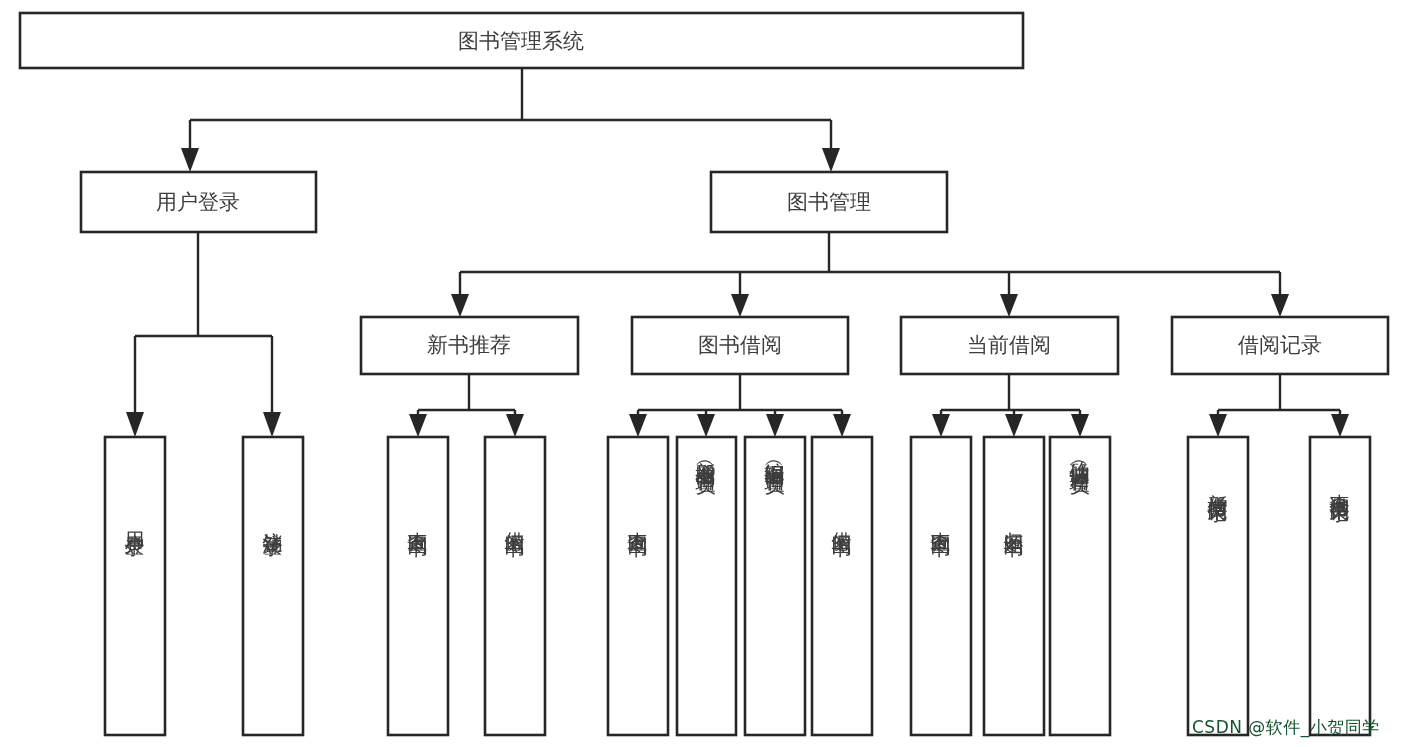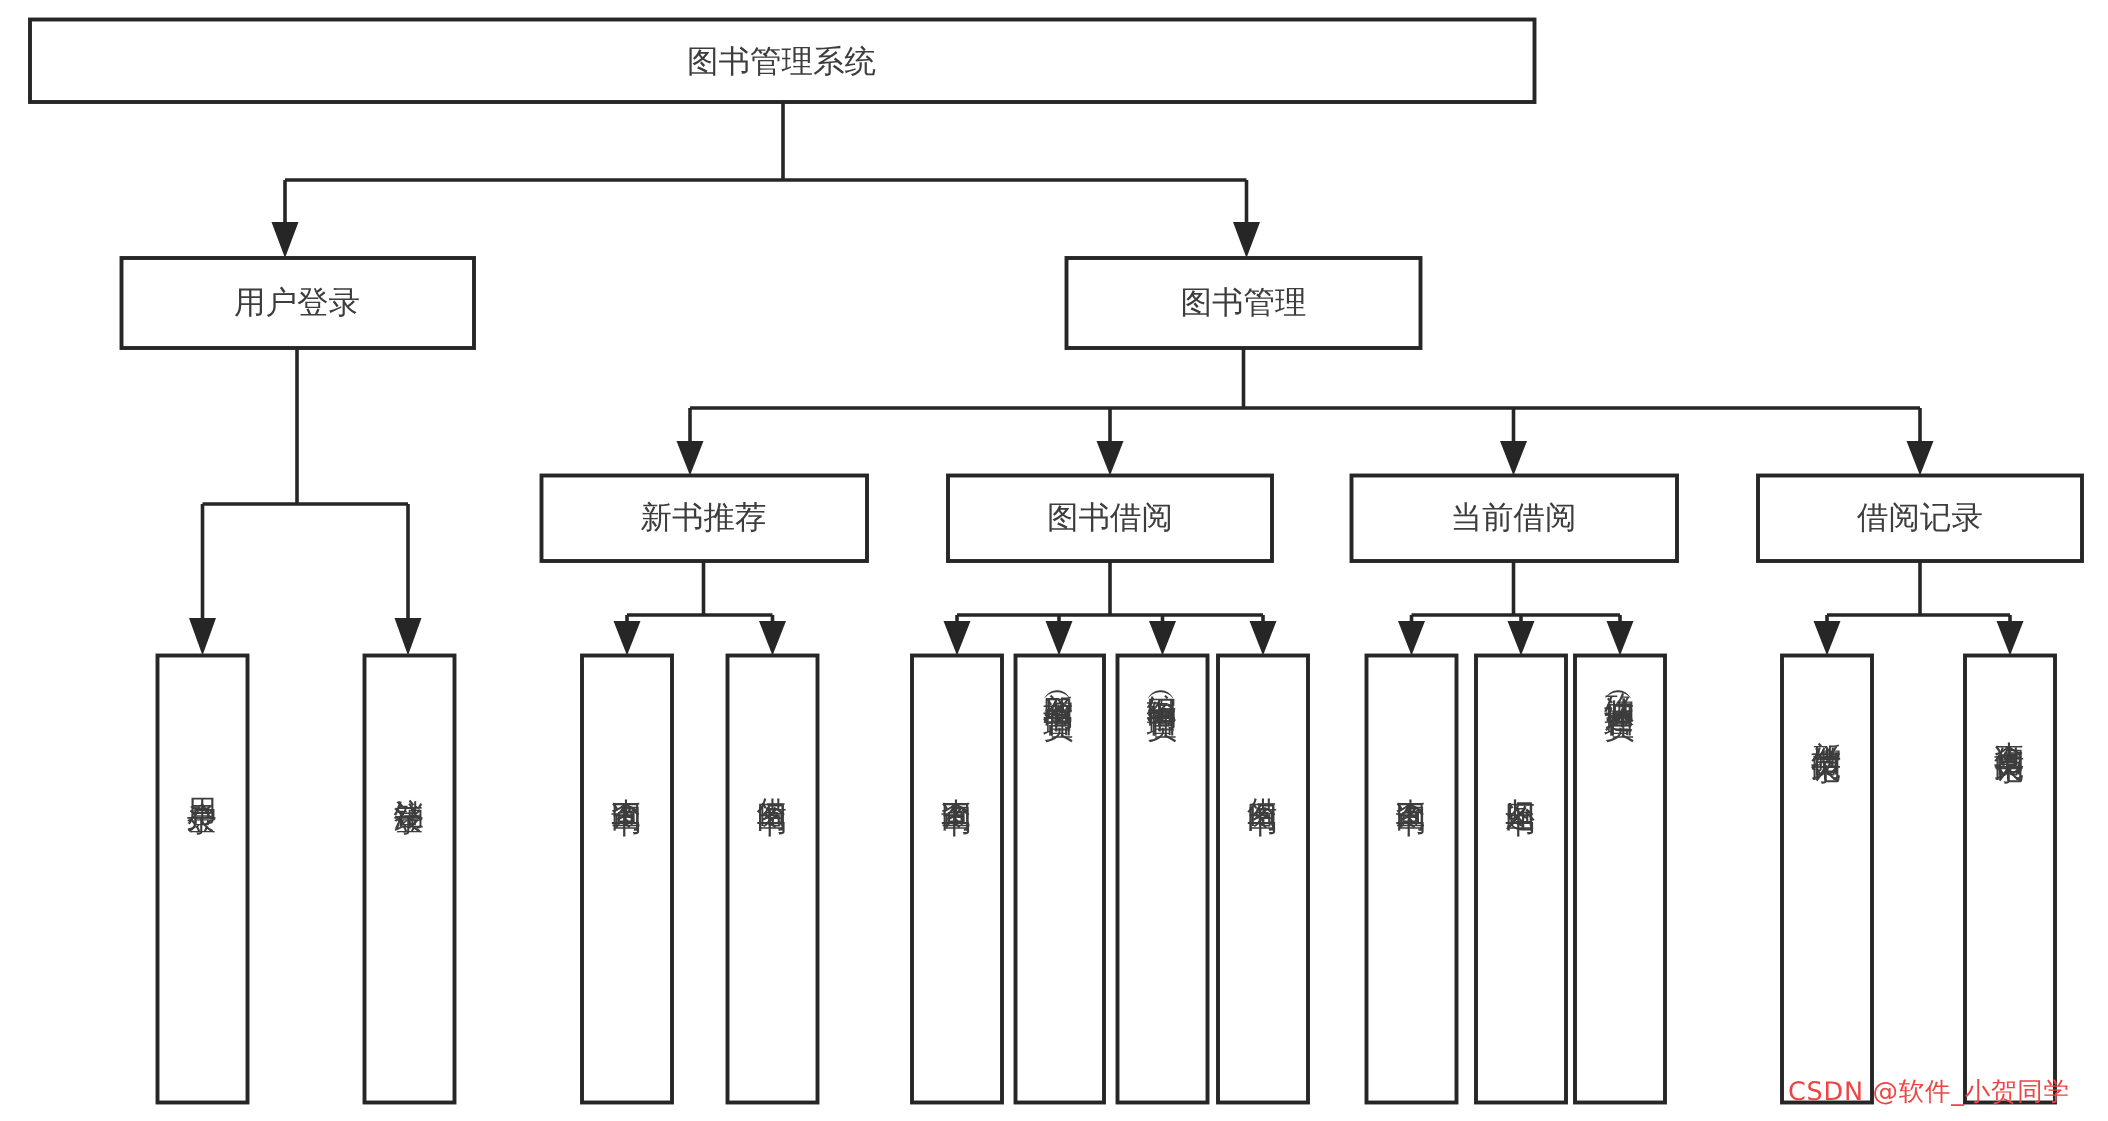--- a/index.html
+++ b/index.html
@@ -63,21 +63,21 @@
     text-align: center;
     pointer-events: none;
     transform: translateX(-50%);
   }
   .watermark {
     position: absolute;
     left: 1192px;
     top: 716px;
     font-family: "DejaVu Sans", "Liberation Sans", sans-serif;
     font-size: 17px;
-    color: #ef4444;
+    color: #14532d;
     white-space: nowrap;
     letter-spacing: 0.5px;
   }
 </style>
 </head>
 <body>
 
 <div id="diagram-root">
 
   <svg class="flow" viewBox="0 0 1405 747">

